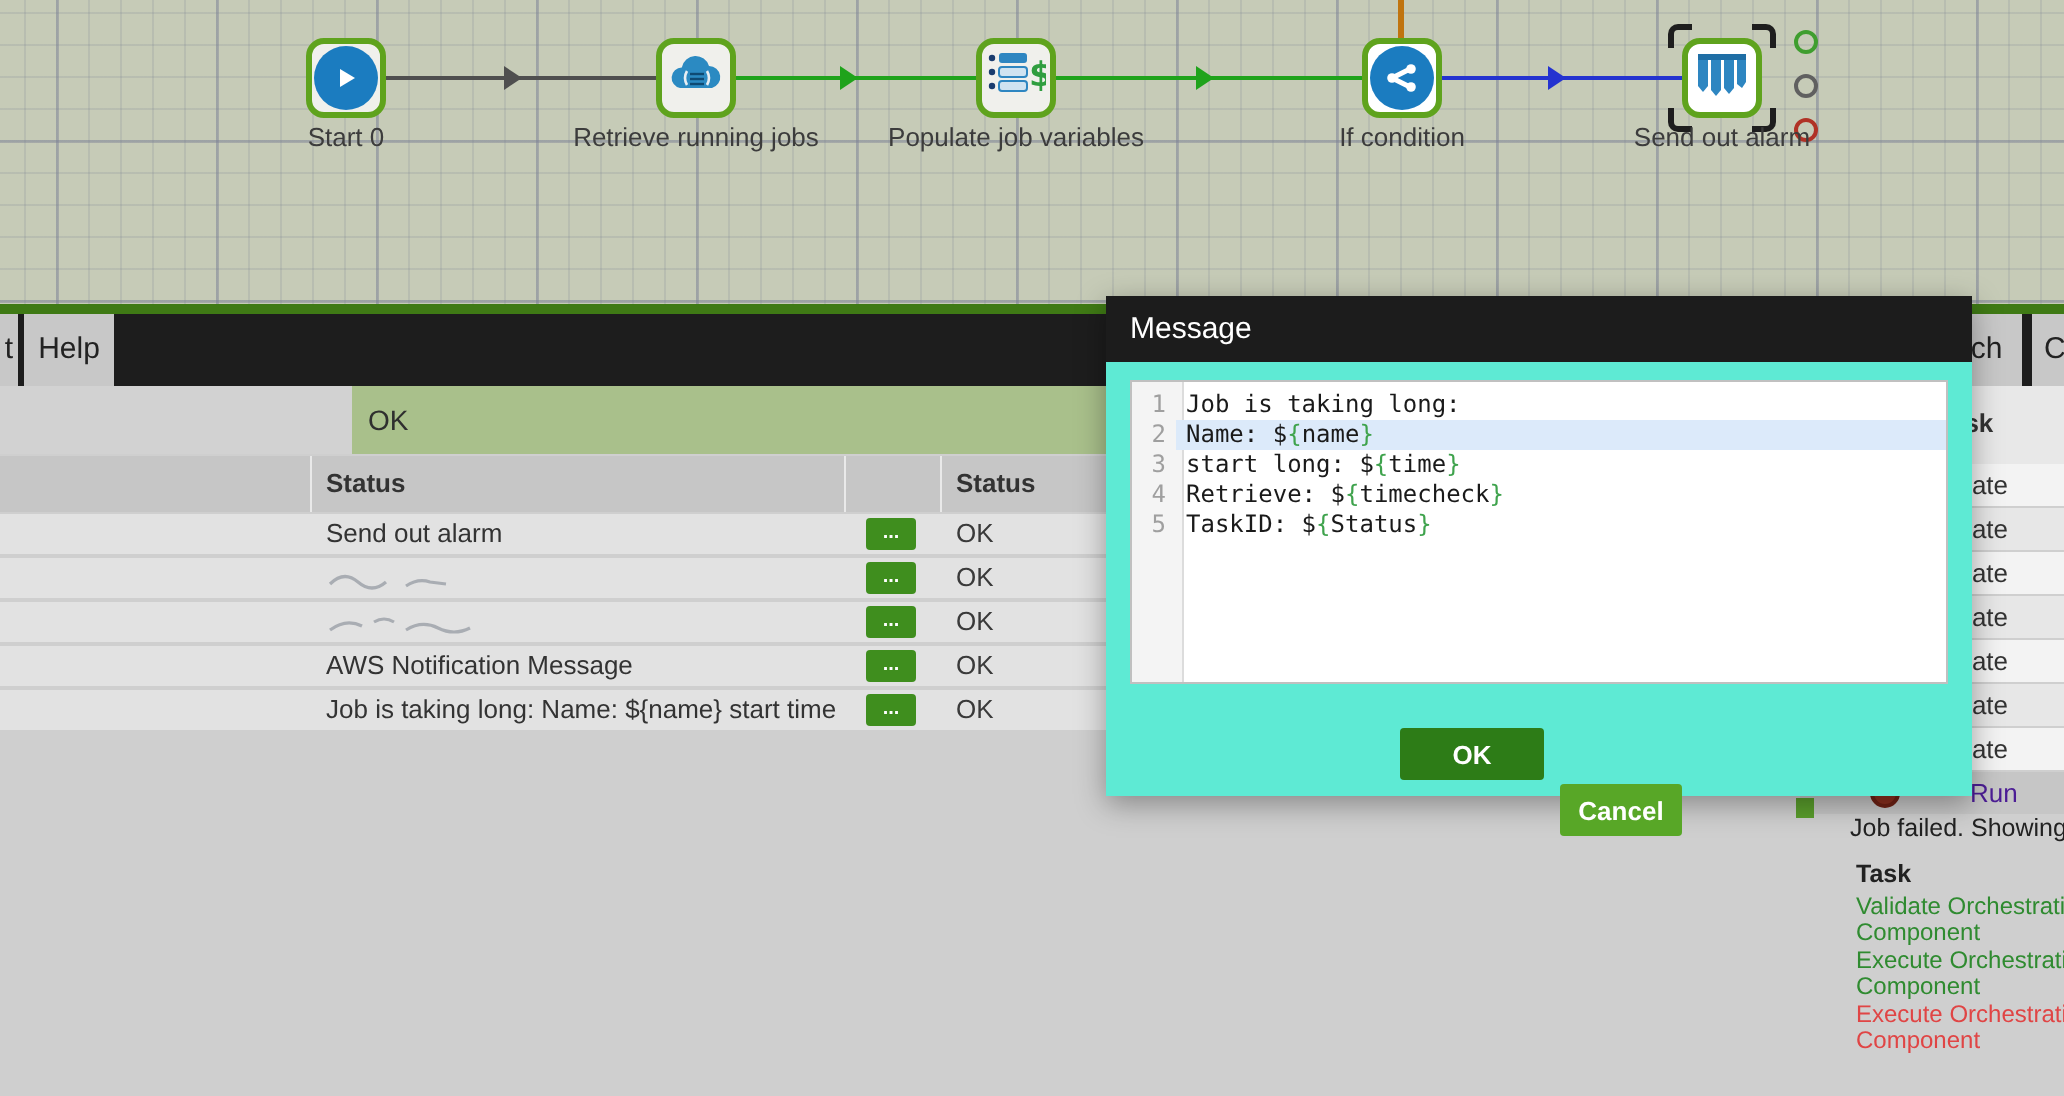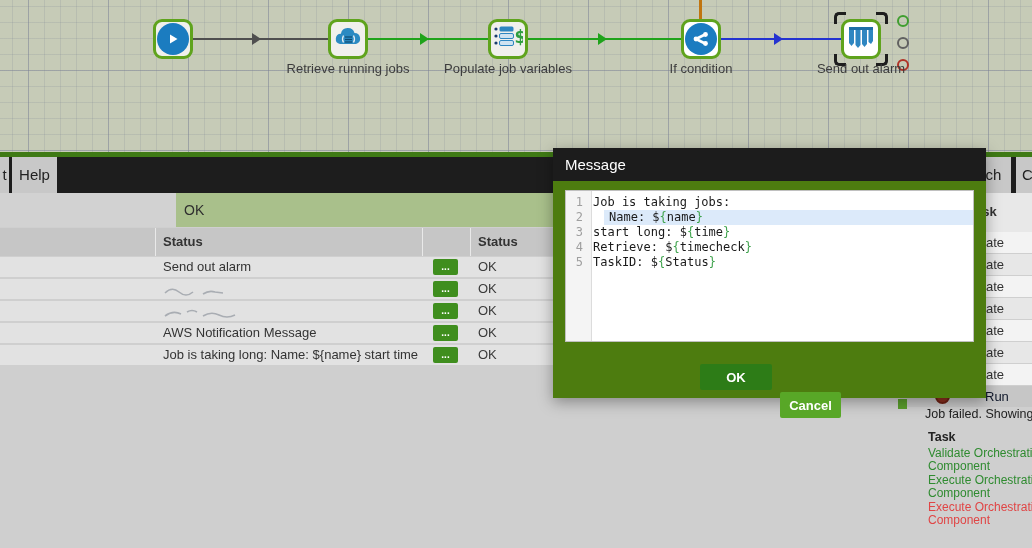--- a/index.html
+++ b/index.html
@@ -60,45 +60,45 @@
   
   .rtab { position:absolute; top:0; height:36px; background:#c8c8c8; color:#222;
     font-size:15px; line-height:36px; text-align:center; }
   #task-header-row { position:absolute; left:900px; top:193px; width:132px; height:39px; background:#e8e8e8; }
   #task-header-row span { position:absolute; left:68px; top:11px; font-size:13px; font-weight:bold; color:#333; }
   #task-rows { position:absolute; left:900px; top:232px; width:132px; }
   .vrow { position:relative; width:132px; height:21px; margin-bottom:1px; font-size:13px; color:#333; }
   .vrow.alt0 { background:#f3f3f3; } .vrow.alt1 { background:#e7e7e7; }
   .vrow span { position:absolute; left:58px; top:3px; }
   #run-row { position:absolute; left:900px; top:386px; width:132px; height:21px; background:#c6c6c6; }
-  #run-row .run-label { position:absolute; left:85px; top:3px; font-size:13px; color:#0f172a; }
+  #run-row .run-label { position:absolute; left:85px; top:3px; font-size:13px; color:#4c1d95; }
   #run-icon { position:absolute; left:35px; top:3px; width:15px; height:15px; border-radius:50%;
     background:#8b2f1e; border:2px solid #6e2114; }
   #green-frag { position:absolute; left:898px; top:399px; width:9px; height:10px; background:#5a9e2c; }
   #failed-note { position:absolute; left:925px; top:407px; font-size:12.5px; color:#222; white-space:nowrap; }
   #failed-note .it { }
   #task-list { position:absolute; left:928px; top:431px; width:124px; font-size:12px; line-height:13.5px; }
   #task-list .tl-head { font-weight:bold; color:#222; margin-bottom:2px; font-size:12.5px; }
   .tl-green { color:#2f8b30; } .tl-red { color:#e04545; }
 
   
   #modal { position:absolute; left:553px; top:148px; width:433px; height:250px;
-    background:#4d7c0f; box-shadow:0 4px 14px rgba(0,0,0,.35); z-index:50;text-decoration:underline; }
+    background:#5eead4; box-shadow:0 4px 14px rgba(0,0,0,.35); z-index:50;text-decoration:underline; }
   #modal-header { position:absolute; left:0; top:0; width:433px; height:33px; background:#1c1c1c;
     color:#fff; font-size:15px; line-height:33px; padding-left:12px; }
   #editor { position:absolute; left:12px; top:42px; width:409px; height:152px;
     border:1px solid #c0c0c0; background:#fff; overflow:hidden;
     font-family:"DejaVu Sans Mono", monospace; font-size:12px; }
   #gutter-bg { position:absolute; left:0; top:0; width:26px; height:100%;
     background:#f4f4f4; border-right:1px solid #dcdcdc; }
   #code-lines { position:absolute; left:0; top:4px; width:100%; }
   .cl { position:relative; display:flex; height:15px; line-height:15px; }
   .cl .ln { width:22px; padding-right:5px; text-align:right; color:#9f9f9f; flex:none; }
   .cl .code { flex:1; padding-left:5px; color:#1a1a1a; white-space:pre; }
-  .cl.active .code { background:#dceafa;margin-left:16px; }
+  .cl.active .code { background:#dceafa; }
   .br { color:#3fa34d; }
   .mbtn { position:absolute; top:216px; height:26px; border:none; border-radius:2px;
     color:#fff; font-weight:bold; font-size:13px; font-family:"Liberation Sans",sans-serif; cursor:pointer; }
   #btn-ok { left:147px; width:72px; background:#2d7c17; }
   #btn-cancel { left:227px; width:61px; background:#58a727;margin-top:28px; }
 
   
   .nicircle { width:32px; height:32px; border-radius:50%; background:#1b7cc0;
     display:flex; align-items:center; justify-content:center; }
 </style>
@@ -182,20 +182,21 @@
       <div class="sel-corner sc-tl" style="left:0;top:0;"></div>
       <div class="sel-corner sc-tr" style="right:0;top:0;"></div>
       <div class="sel-corner sc-bl" style="left:0;bottom:0;"></div>
       <div class="sel-corner sc-br" style="right:0;bottom:0;"></div>
     </div>
 
     <div class="port" style="top:15px;border-color:#3f9e2f;"></div>
     <div class="port" style="top:37px;border-color:#606060;"></div>
     <div class="port" style="top:59px;border-color:#b03226;"></div>
 
+    <div class="node-label" style="left:93px;">Start 0</div>
     <div class="node-label" style="left:268px;">Retrieve running jobs</div>
     <div class="node-label" style="left:621px;">If condition</div>
     <div class="node-label" style="left:428px;">Populate job variables</div>
     <div class="node-label" style="left:781px;">Send out alarm</div>
   </div>
 
   <div id="green-divider"></div>
   <div id="tabbar">
     <div class="tab" style="left:0;width:9px;">t</div>
     <div class="tab" style="left:12px;width:45px;">Help</div>
@@ -295,21 +296,21 @@
     <div class="tl-red">Execute Orchestration Component</div>
   </div>
 
   <div id="modal">
     <div id="modal-header">Message</div>
     <div id="editor">
       <div id="gutter-bg"></div>
       <div id="code-lines">
         <div class="cl">
           <span class="ln">1</span>
-          <span class="code"><span>Job is taking jobs:</span><span class="br"></span><span></span><span class="br"></span></span>
+          <span class="code"><span>Job is taking long:</span><span class="br"></span><span></span><span class="br"></span></span>
         </div>
         <div class="cl active">
           <span class="ln">2</span>
           <span class="code"><span>Name: $</span><span class="br">{</span><span>name</span><span class="br">}</span></span>
         </div>
         <div class="cl">
           <span class="ln">3</span>
           <span class="code"><span>start long: $</span><span class="br">{</span><span>time</span><span class="br">}</span></span>
         </div>
         <div class="cl">

